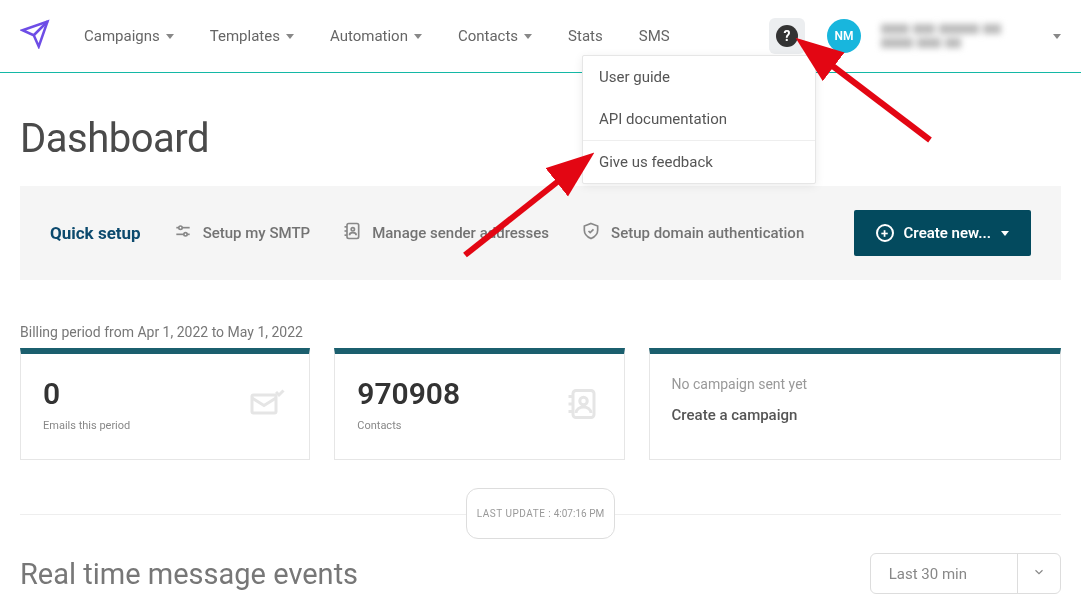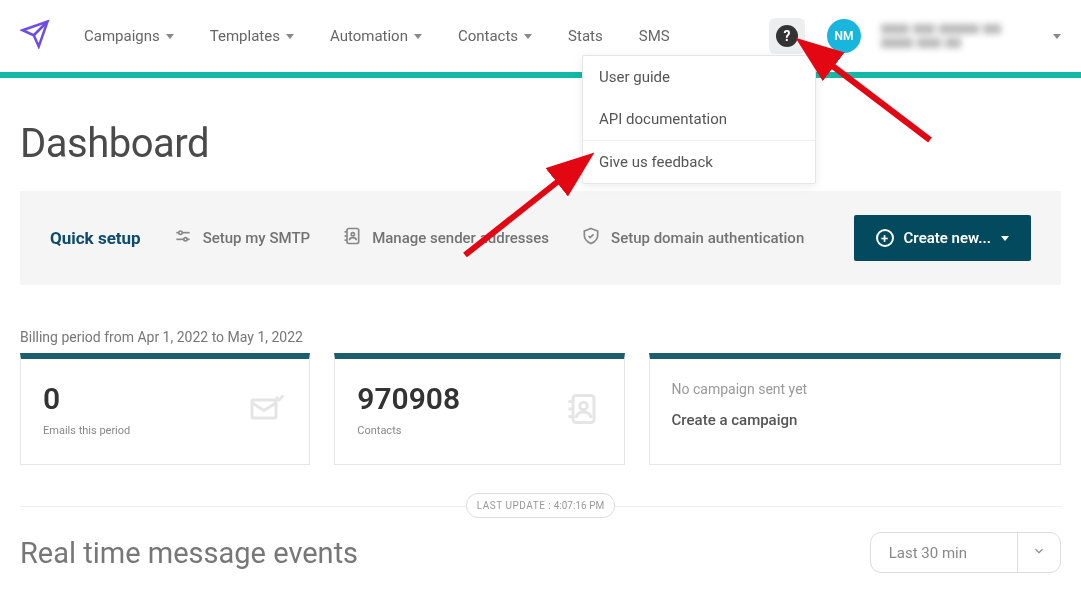--- a/index.html
+++ b/index.html
@@ -11,21 +11,21 @@
       height: 594px;
       overflow: hidden;
       position: relative;
     }
 
     
     .header {
       display: flex;
       align-items: center;
       padding: 18px 20px;
-      border-bottom: 6px solid #14b8a6;
+      border-bottom: 1px solid #14b8a6;
       gap: 8px;
     }
     .logo {
       color: #6e4de6;
       margin-right: 12px;
     }
     .nav-item {
       display: flex;
       align-items: center;
       gap: 6px;
@@ -242,21 +242,21 @@
       border:none;
       border-top:1px solid #eee;
       width:100%;
       position:absolute;
       top:50%;
     }
     .update-pill {
       background: #fff;
       border: 1px solid #ddd;
       border-radius: 12px;
-      padding: 6px 10px;
+      padding: 19px 10px;
       font-size: 10px;
       color: #999;
       z-index:1;
     }
     .update-label { letter-spacing: .5px; }
 
     
     .realtime-row {
       display: flex;
       align-items: center;
@@ -265,21 +265,21 @@
     }
     .section-title {
       font-size: 29px;
       color: #777;
       font-weight: 400;
     }
     .time-select {
       display: flex;
       align-items: center;
       border: 1px solid #ddd;
-      border-radius: 11px;
+      border-radius: 6px;
       overflow: hidden;
     }
     .time-select-label {
       padding: 10px 50px 10px 18px;
       font-size: 15px;
       color: #888;
     }
     .time-select-arrow {
       border-left: 1px solid #ddd;
       padding: 10px 14px;

